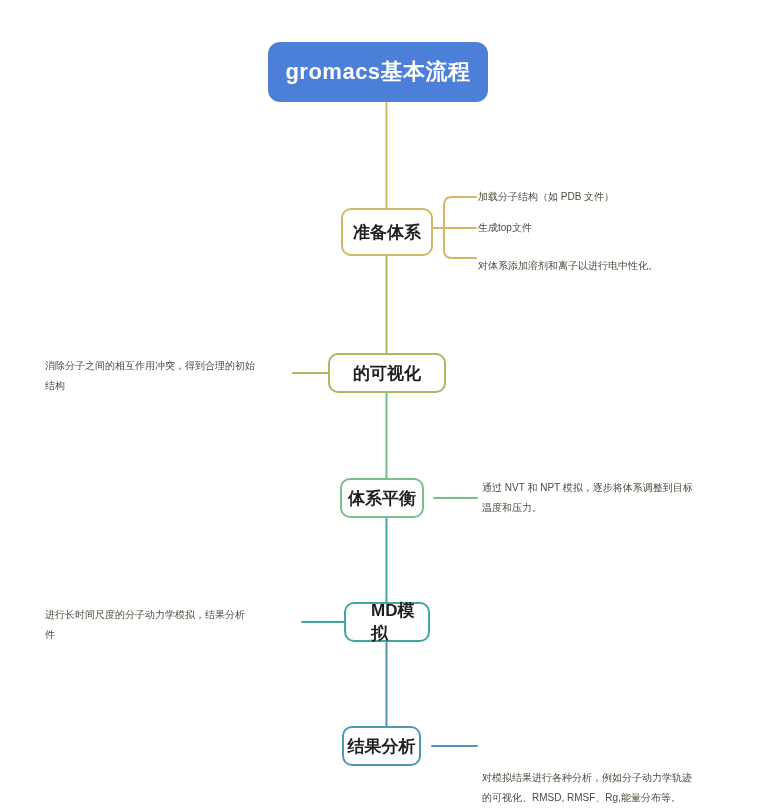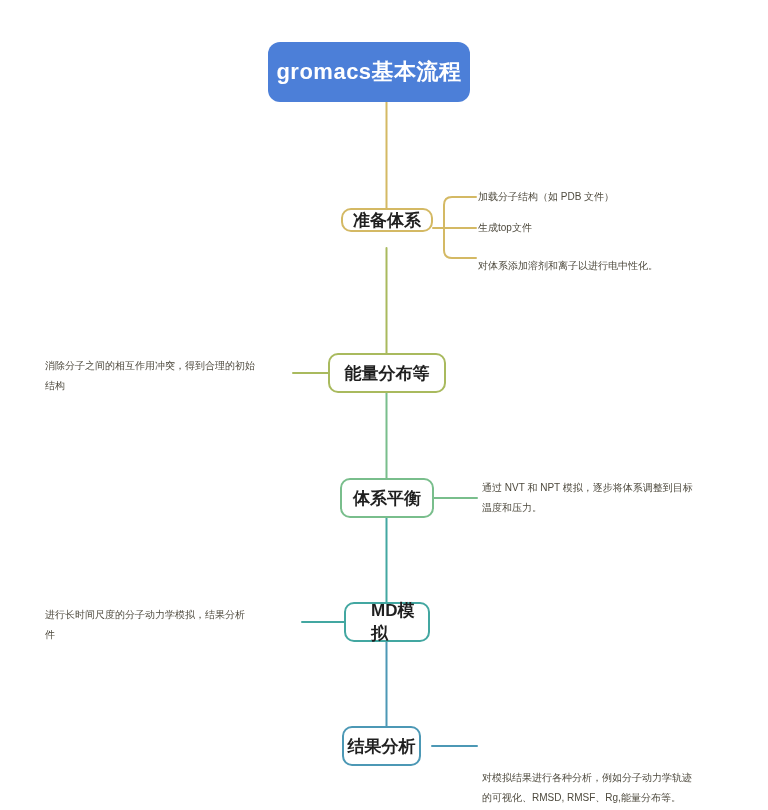--- a/index.html
+++ b/index.html
@@ -16,21 +16,21 @@
 
   .node {
     position: absolute;
     display: flex;
     align-items: center;
     justify-content: center;
     box-sizing: border-box;
     cursor: default;
   }
   .root {
-    left: 268px; top: 42px; width: 202px; height: 60px;
+    left: 268px; top: 42px; width: 220px; height: 60px;
     background: #4C7FD8;
     border-radius: 12px;
     color: #ffffff;
     font-size: 22px;
     font-weight: bold;
     letter-spacing: 0.5px;
   }
   .topic {
     background: #ffffff;
     border: 2px solid #999999;
@@ -38,23 +38,23 @@
     color: #1F1F1F;
     font-size: 17px;
     font-weight: bold;
   }
   .b-gold  { border-color: #D4B964; }
   .b-olive { border-color: #A9BA5E; }
   .b-green { border-color: #79BE8C; }
   .b-teal  { border-color: #43A7A1; }
   .b-steel { border-color: #4C98B5; }
 
-  .t-prepare     { left: 341px; top: 208px; width: 92px;  height: 24px; }
+  .t-prepare     { left: 341px; top: 208px; width: 92px;  height: 48px; }
   .t-minimize    { left: 328px; top: 353px; width: 118px; height: 40px; }
-  .t-equilibrate { left: 340px; top: 478px; width: 94px;  height: 40px; }
+  .t-equilibrate { left: 340px; top: 478px; width: 84px;  height: 40px; }
   .t-md          { left: 344px; top: 602px; width: 86px;  height: 40px; padding-left: 25px; }
   .t-analysis    { left: 342px; top: 726px; width: 79px;  height: 40px; }
 
   .btext {
     position: absolute;
     color: #4E4A3E;
     font-size: 10px;
     line-height: 20px;
     white-space: nowrap;
     cursor: default;
@@ -92,21 +92,21 @@
 
   <div class="node root">
     <span>gromacs基本流程</span>
   </div>
 
   <div class="node topic b-gold t-prepare">
     <span>准备体系</span>
   </div>
 
   <div class="node topic b-olive t-minimize">
-    <span>能量分布等</span>
+    <span>的可视化</span>
   </div>
 
   <div class="node topic b-green t-equilibrate">
     <span>体系平衡</span>
   </div>
 
   <div class="node topic b-teal t-md">
     <span>MD模拟</span>
   </div>
 

